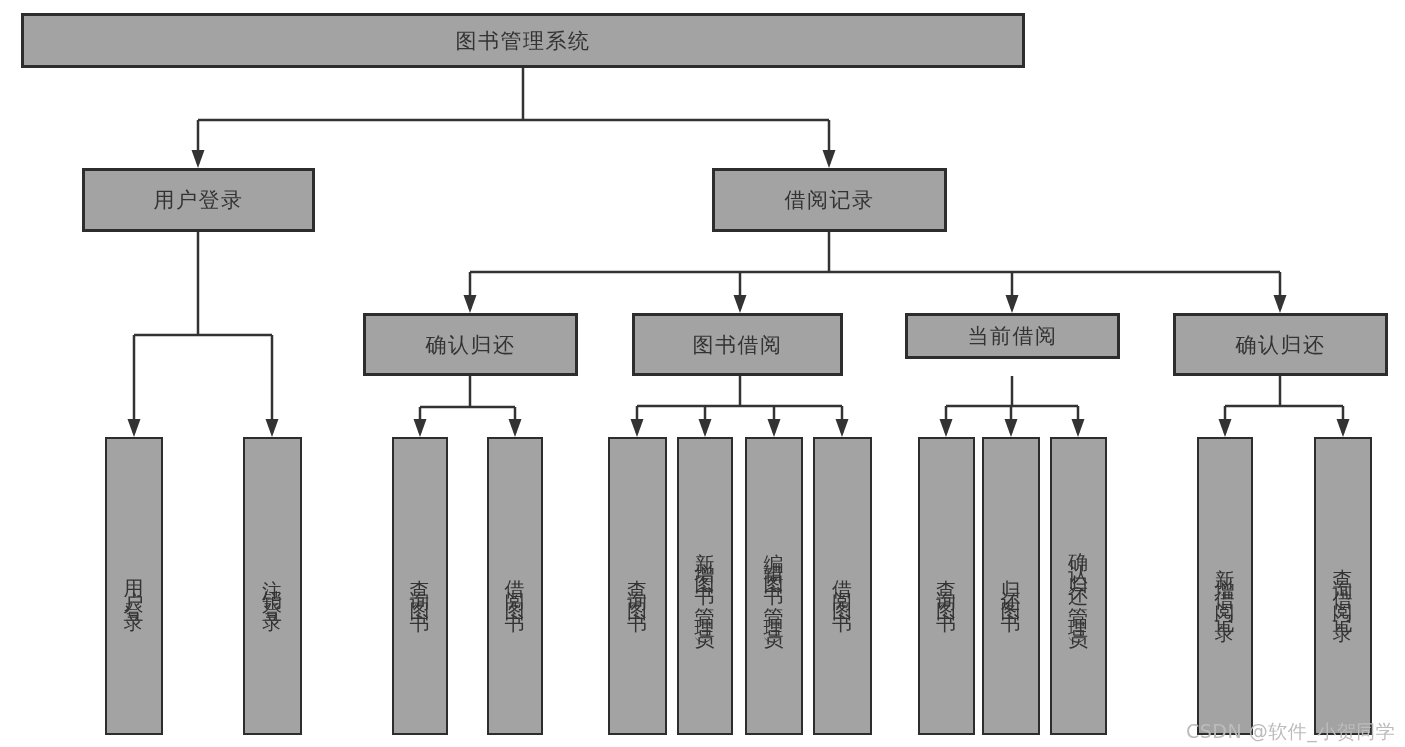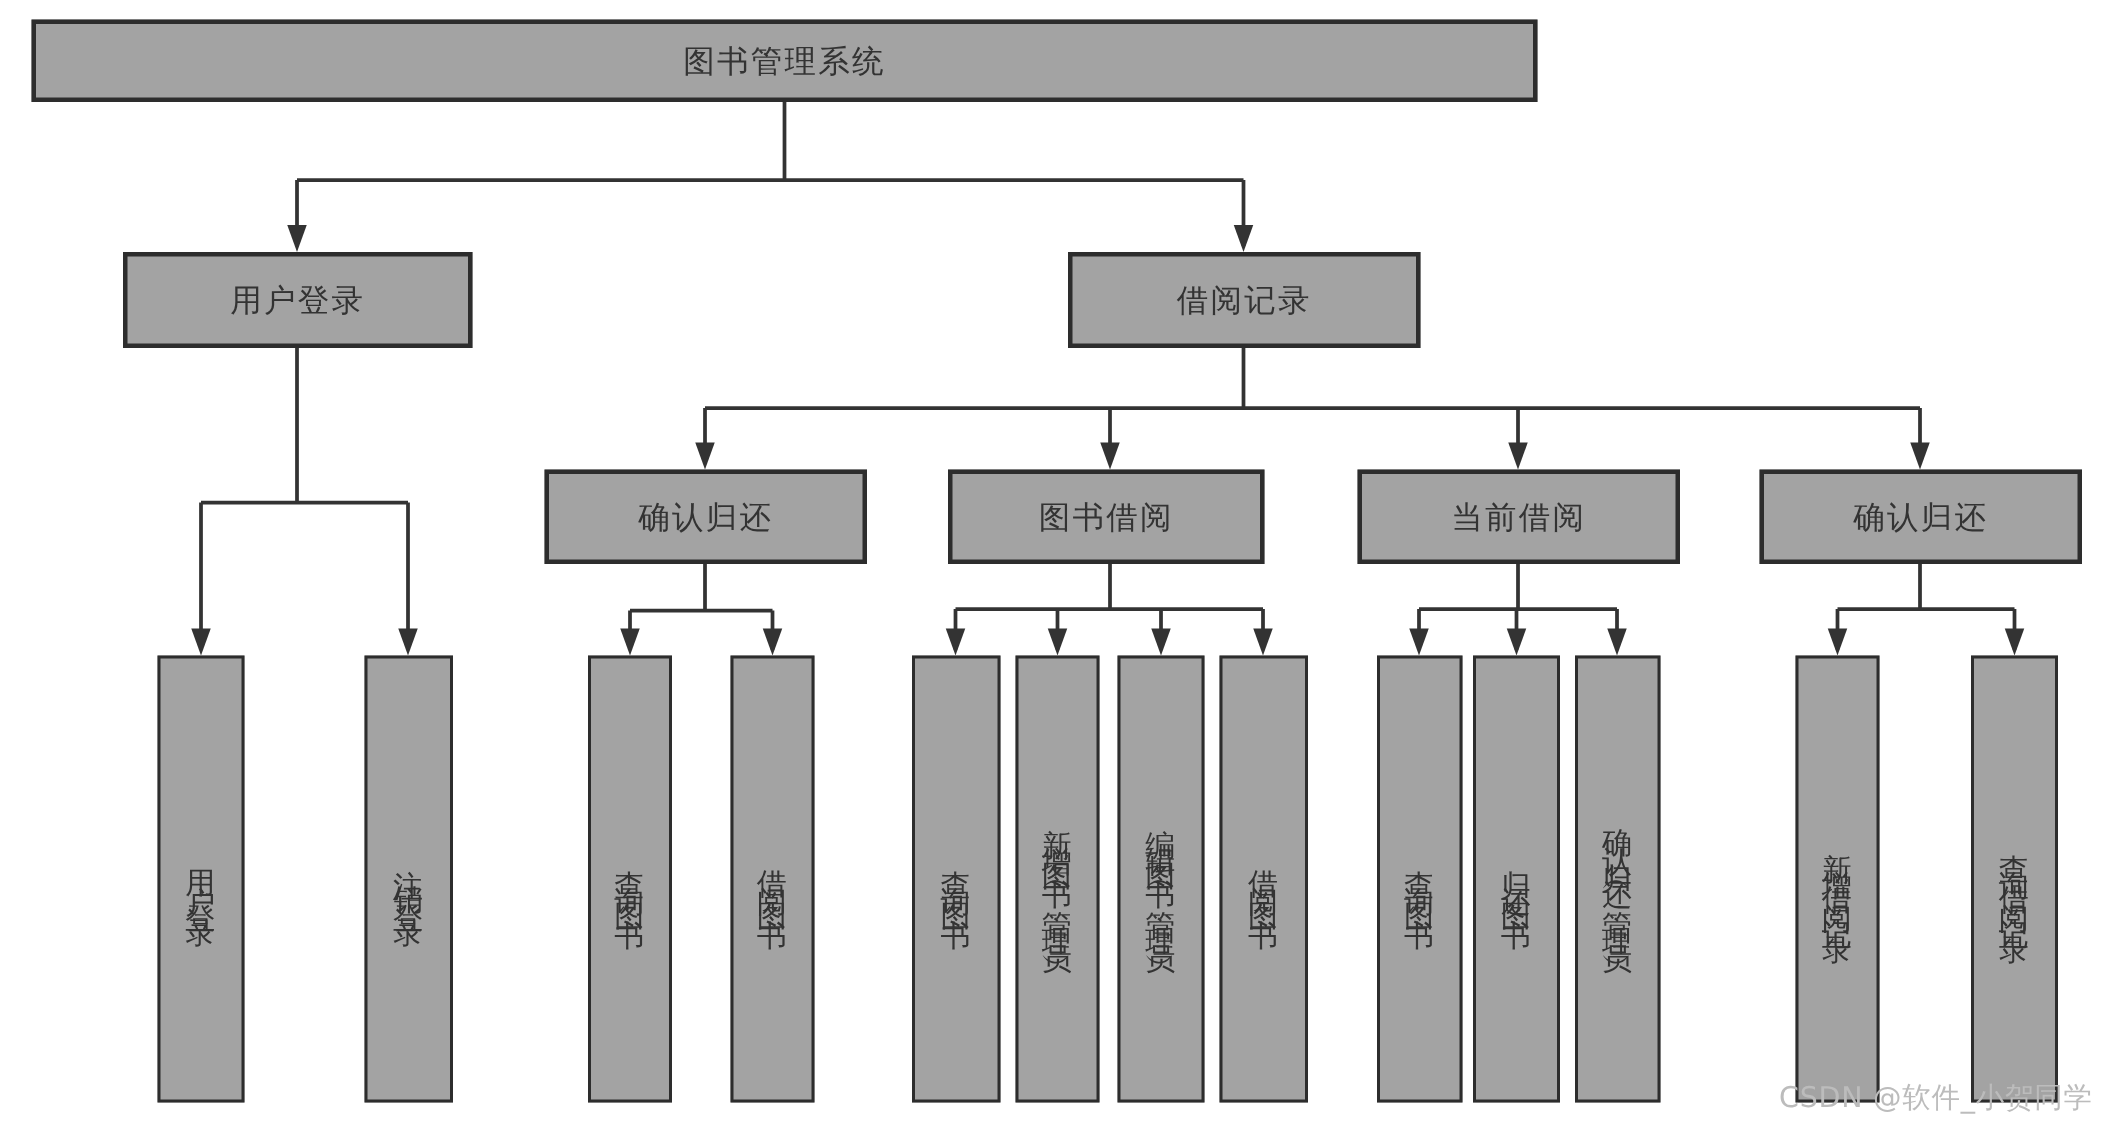--- a/index.html
+++ b/index.html
@@ -129,21 +129,21 @@
   <div class="node head" style="left:712px;top:168px;width:235px;height:64px">
     <span>借阅记录</span>
   </div>
 
   <div class="node head" style="left:363px;top:313px;width:215px;height:63px">
     <span>确认归还</span>
   </div>
   <div class="node head" style="left:632px;top:313px;width:211px;height:63px">
     <span>图书借阅</span>
   </div>
-  <div class="node head" style="left:905px;top:313px;width:215px;height:63px">
+  <div class="node head" style="left:905px;top:313px;width:215px;height:46px">
     <span>当前借阅</span>
   </div>
   <div class="node head" style="left:1173px;top:313px;width:215px;height:63px">
     <span>确认归还</span>
   </div>
 
   <div class="node leaf" style="left:105px;top:437px;width:58px;height:298px">
     <span>用户登录</span>
   </div>
   <div class="node leaf" style="left:243px;top:437px;width:59px;height:298px">

